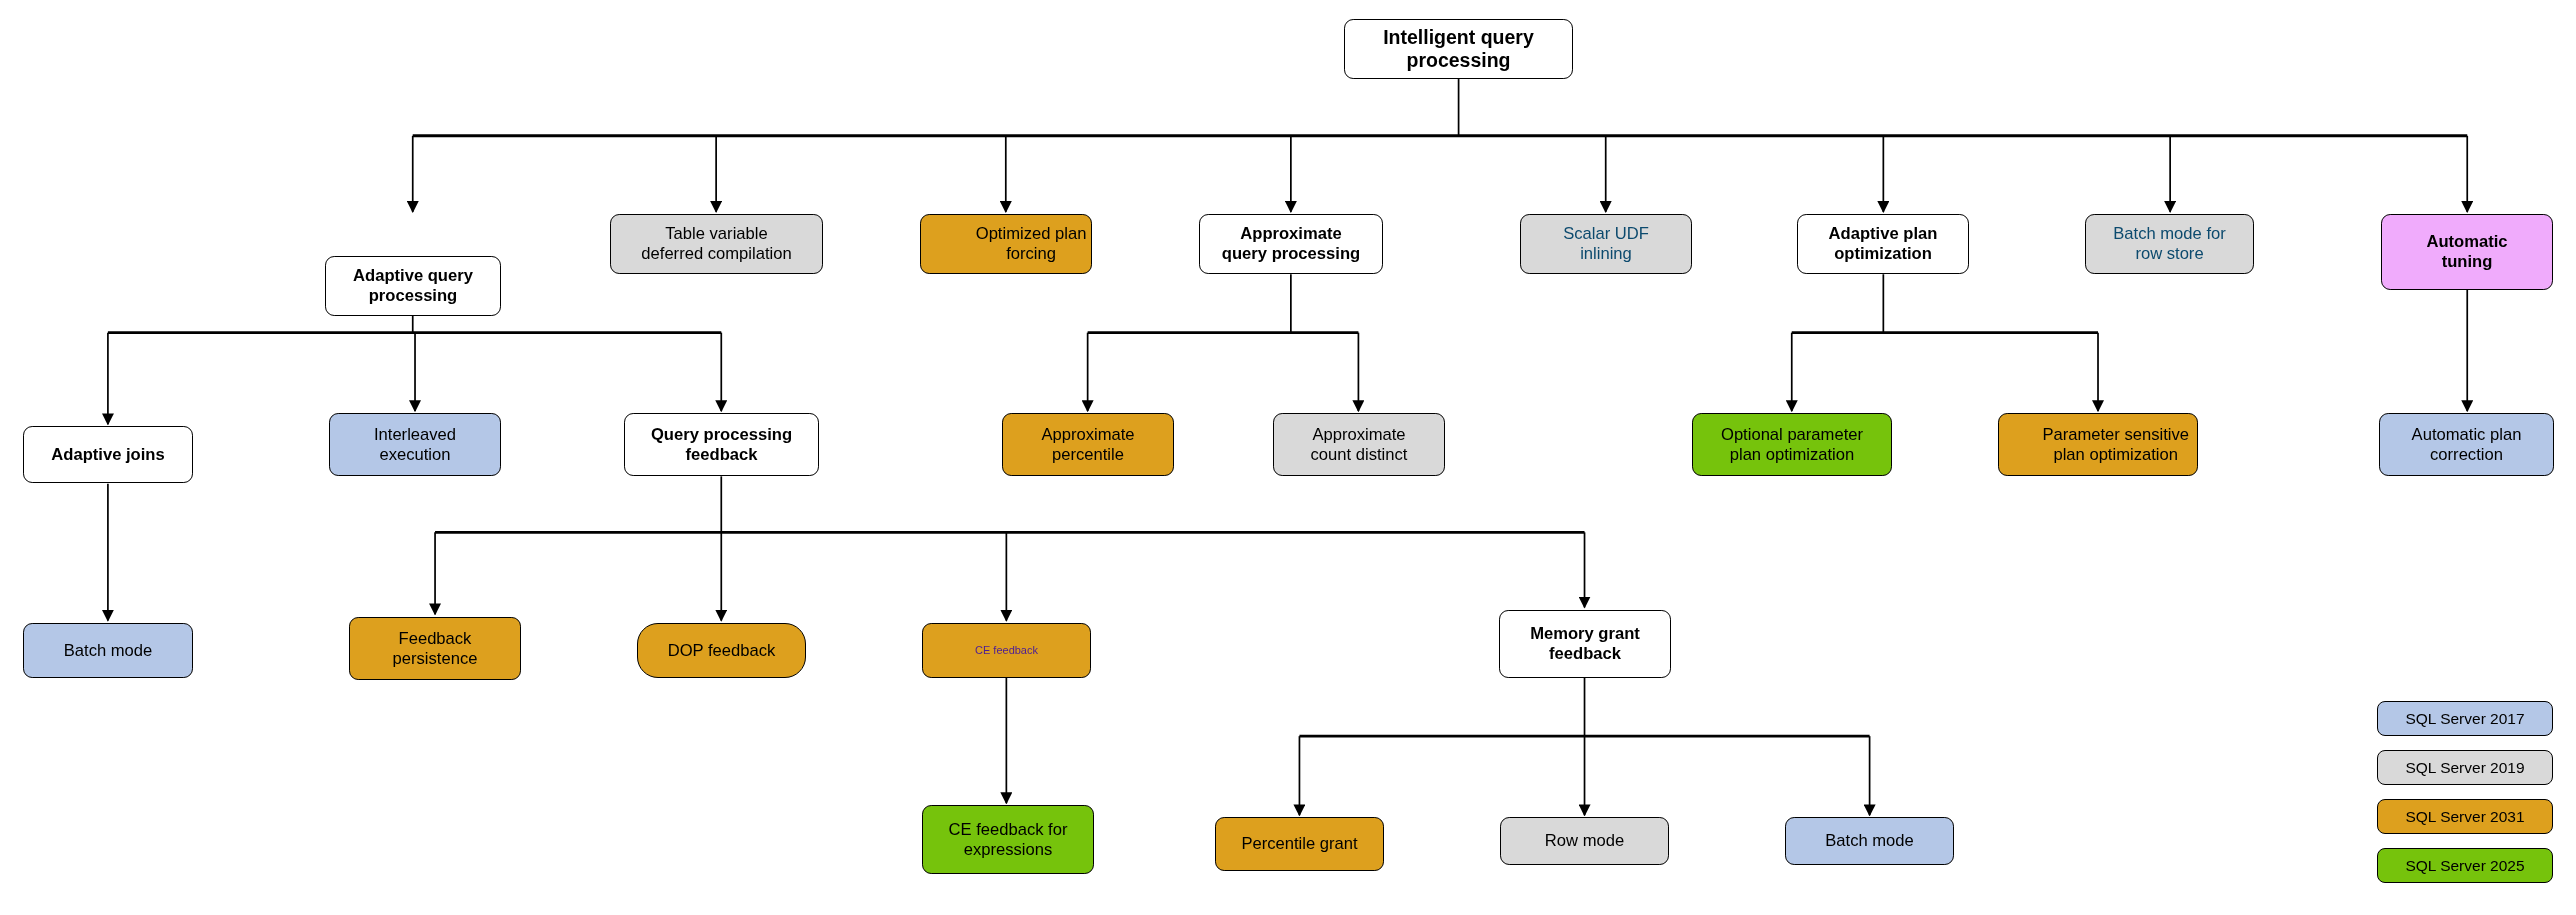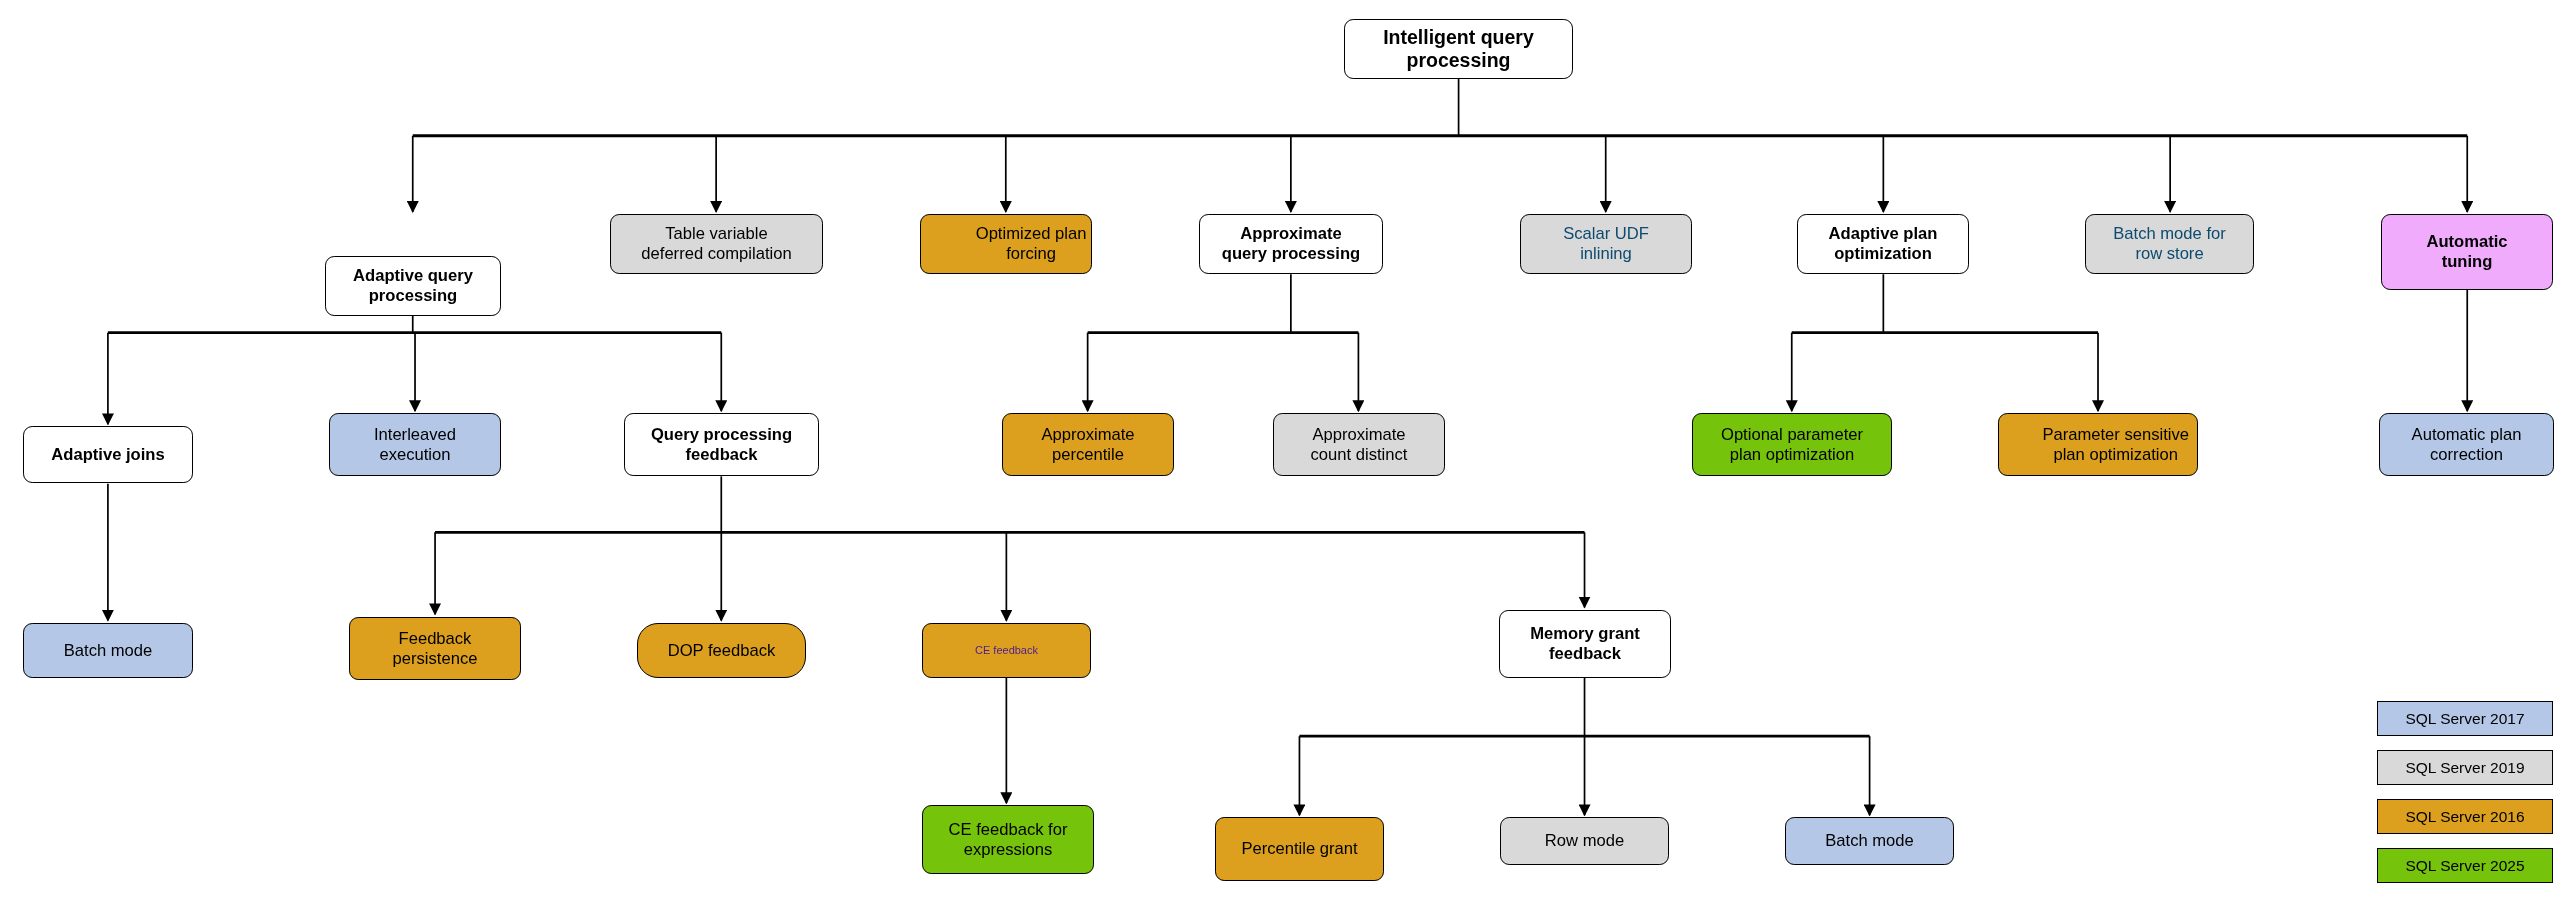--- a/index.html
+++ b/index.html
@@ -43,21 +43,21 @@
   .root {
     font-weight: bold;
   }
   .lvl1 {
     font-weight: bold;
   }
   .legend-box {
     position: absolute;
     box-sizing: border-box;
     border: 1.7px solid #000000;
-    border-radius: 0;
+    border-radius: 8px;
     display: flex;
     align-items: center;
     justify-content: center;
     text-align: center;
     color: #000000;
     z-index: 3;
   }
 </style>
 </head>
 <body>
@@ -189,38 +189,38 @@
         <span class="node-label">CE feedback</span>
       </div>
       <div class="node" style="left: 1499px; top: 610px; width: 172px; height: 68px; background: rgb(255, 255, 255); font-size: 16.6px; font-weight: bold; color: rgb(0, 0, 0); border-color: rgb(0, 0, 0);">
         <span class="node-label">Memory grant
 feedback</span>
       </div>
       <div class="node" style="left: 922px; top: 805px; width: 172px; height: 69px; background: rgb(118, 195, 12); font-size: 16.6px; font-weight: normal; color: rgb(0, 0, 0); border-color: rgb(0, 0, 0);">
         <span class="node-label">CE feedback for
 expressions</span>
       </div>
-      <div class="node" style="left: 1215px; top: 817px; width: 169px; height: 64px; background: rgb(221, 160, 30); font-size: 16.6px; font-weight: normal; color: rgb(0, 0, 0); border-color: rgb(0, 0, 0);">
+      <div class="node" style="left: 1215px; top: 817px; width: 169px; height: 54px; background: rgb(221, 160, 30); font-size: 16.6px; font-weight: normal; color: rgb(0, 0, 0); border-color: rgb(0, 0, 0);">
         <span class="node-label">Percentile grant</span>
       </div>
       <div class="node" style="left: 1500px; top: 817px; width: 169px; height: 48px; background: rgb(217, 217, 217); font-size: 16.6px; font-weight: normal; color: rgb(0, 0, 0); border-color: rgb(0, 0, 0);">
         <span class="node-label">Row mode</span>
       </div>
       <div class="node" style="left: 1785px; top: 817px; width: 169px; height: 48px; background: rgb(180, 199, 231); font-size: 16.6px; font-weight: normal; color: rgb(0, 0, 0); border-color: rgb(0, 0, 0);">
         <span class="node-label">Batch mode</span>
       </div>
     </div>
   <div id="legend-layer">
       <div class="legend-box" style="left: 2377px; top: 701px; width: 176px; height: 35px; background: rgb(180, 199, 231); font-size: 15.5px;">
         <span>SQL Server 2017</span>
       </div>
       <div class="legend-box" style="left: 2377px; top: 750px; width: 176px; height: 35px; background: rgb(217, 217, 217); font-size: 15.5px;">
         <span>SQL Server 2019</span>
       </div>
       <div class="legend-box" style="left: 2377px; top: 799px; width: 176px; height: 35px; background: rgb(221, 160, 30); font-size: 15.5px;">
-        <span>SQL Server 2016</span>
+        <span>SQL Server 2031</span>
       </div>
       <div class="legend-box" style="left: 2377px; top: 848px; width: 176px; height: 35px; background: rgb(118, 195, 12); font-size: 15.5px;">
         <span>SQL Server 2025</span>
       </div>
     </div>
 </div>
 
 
 </body></html>

